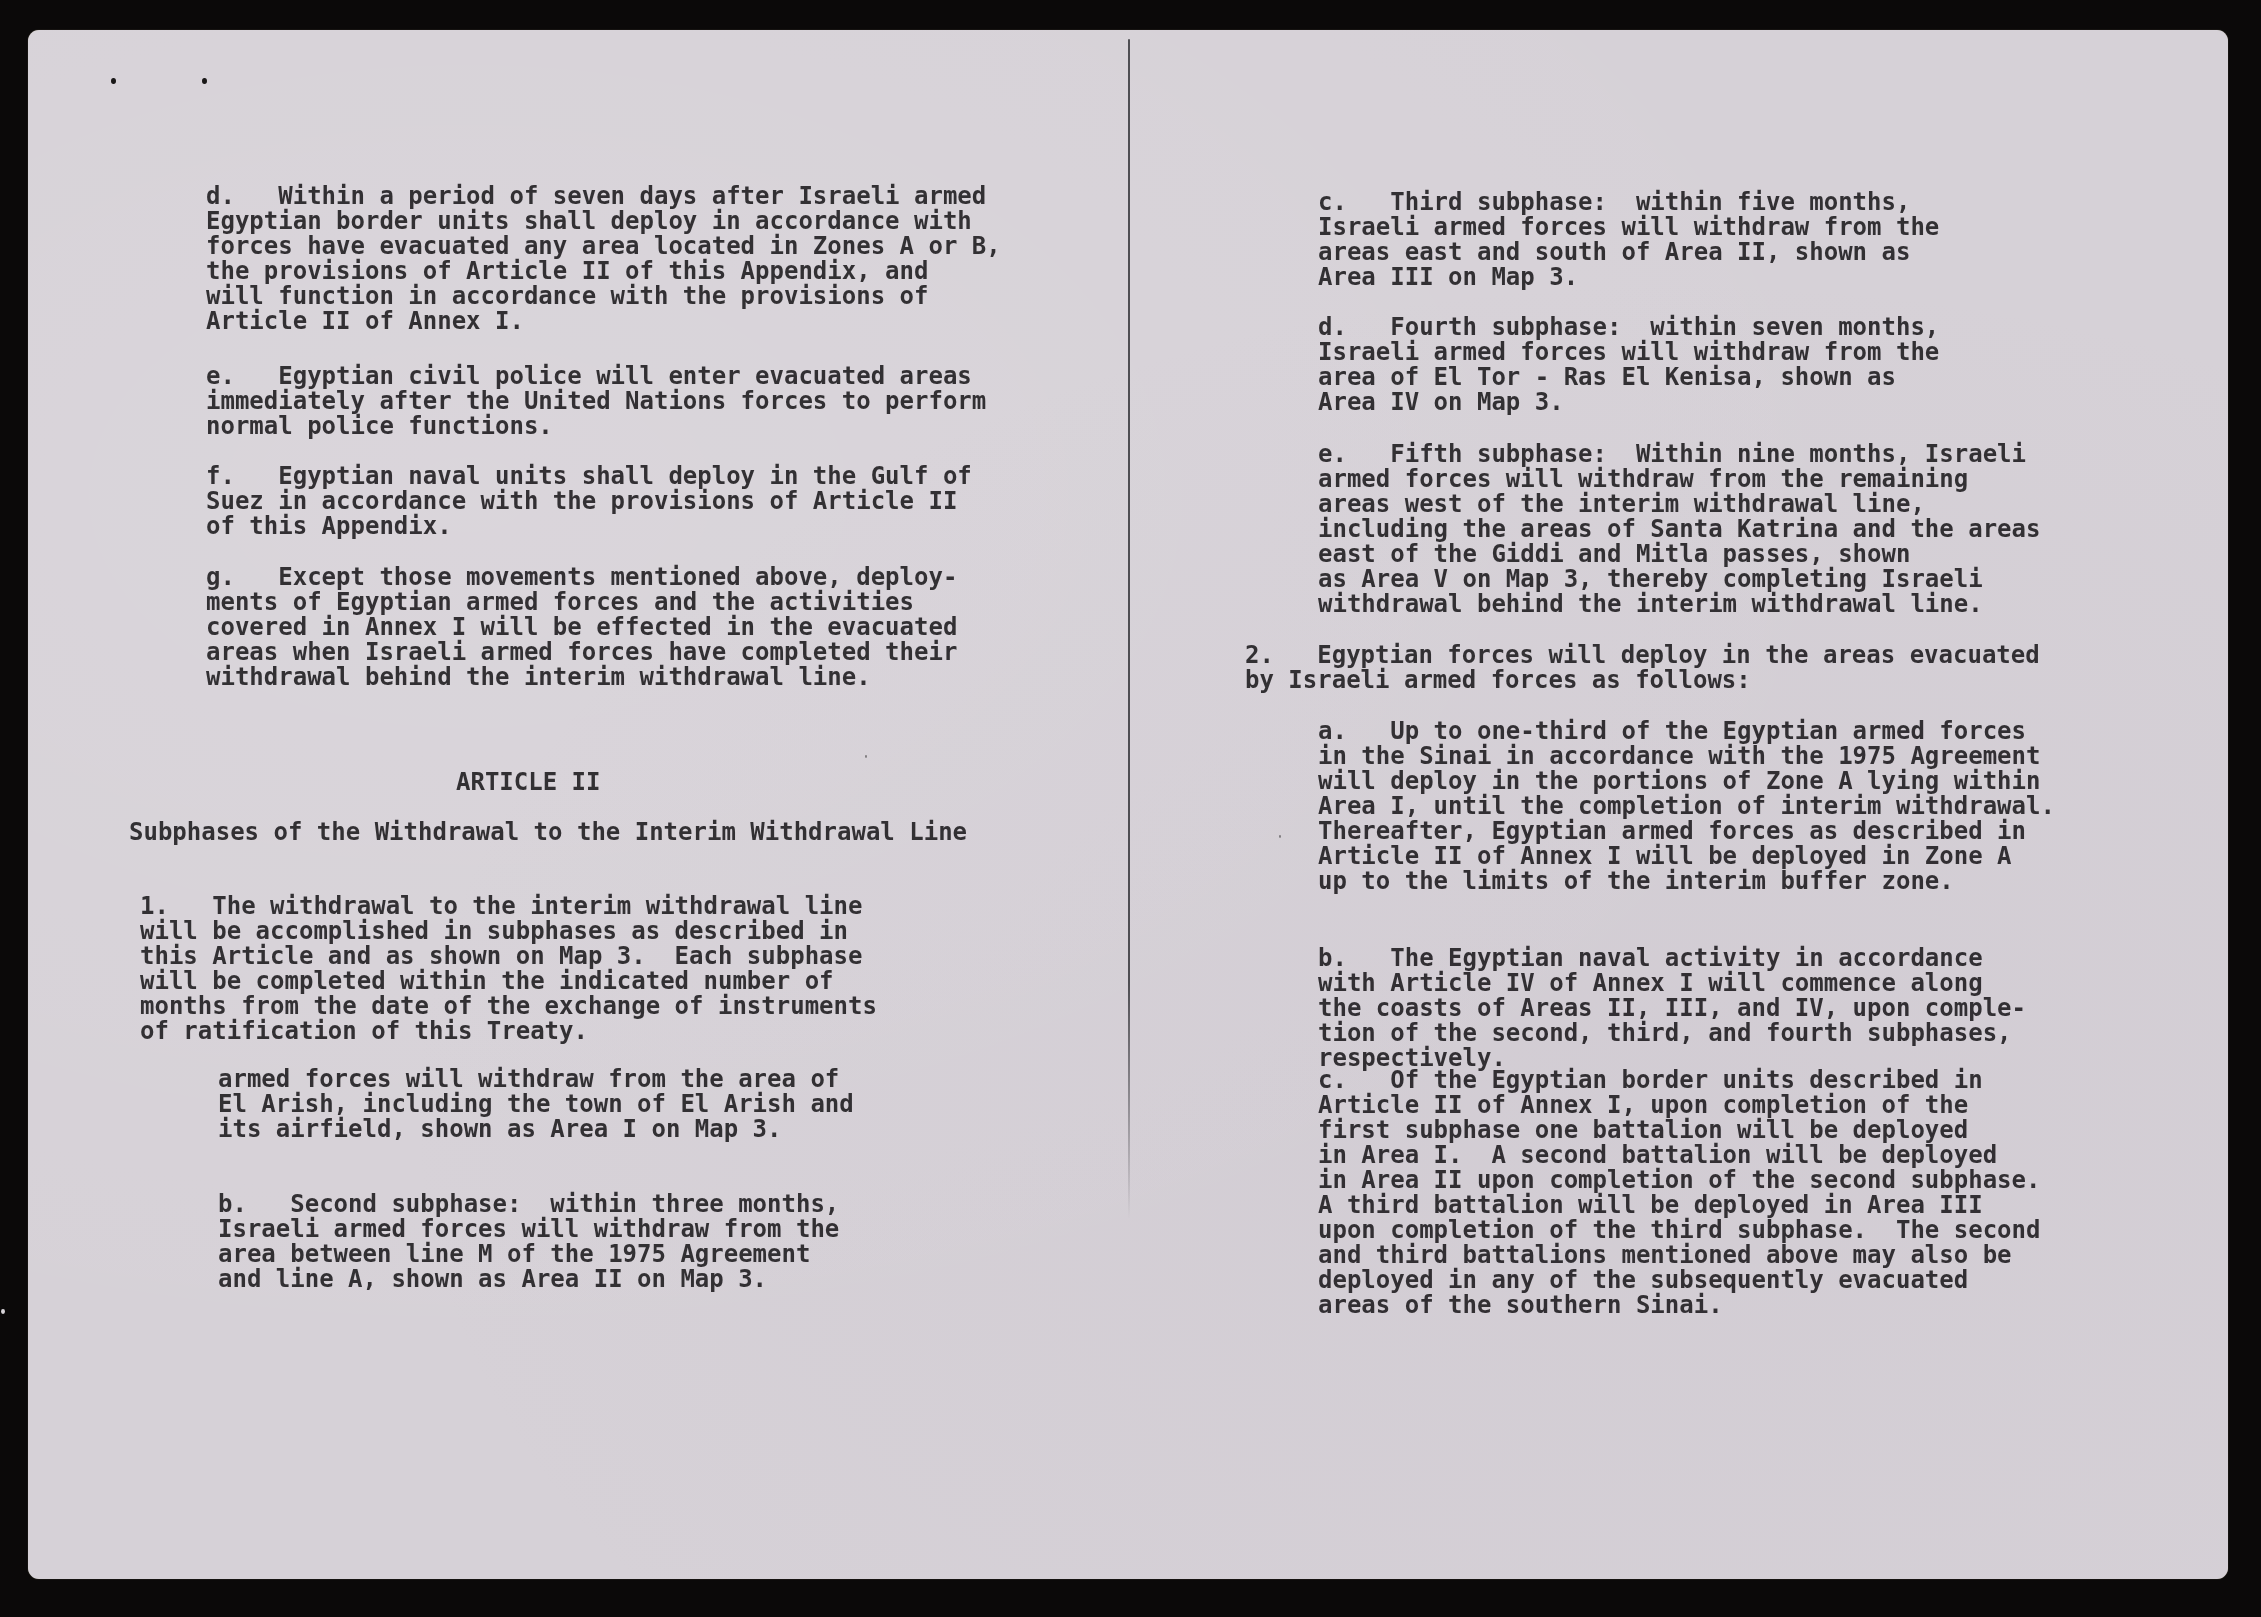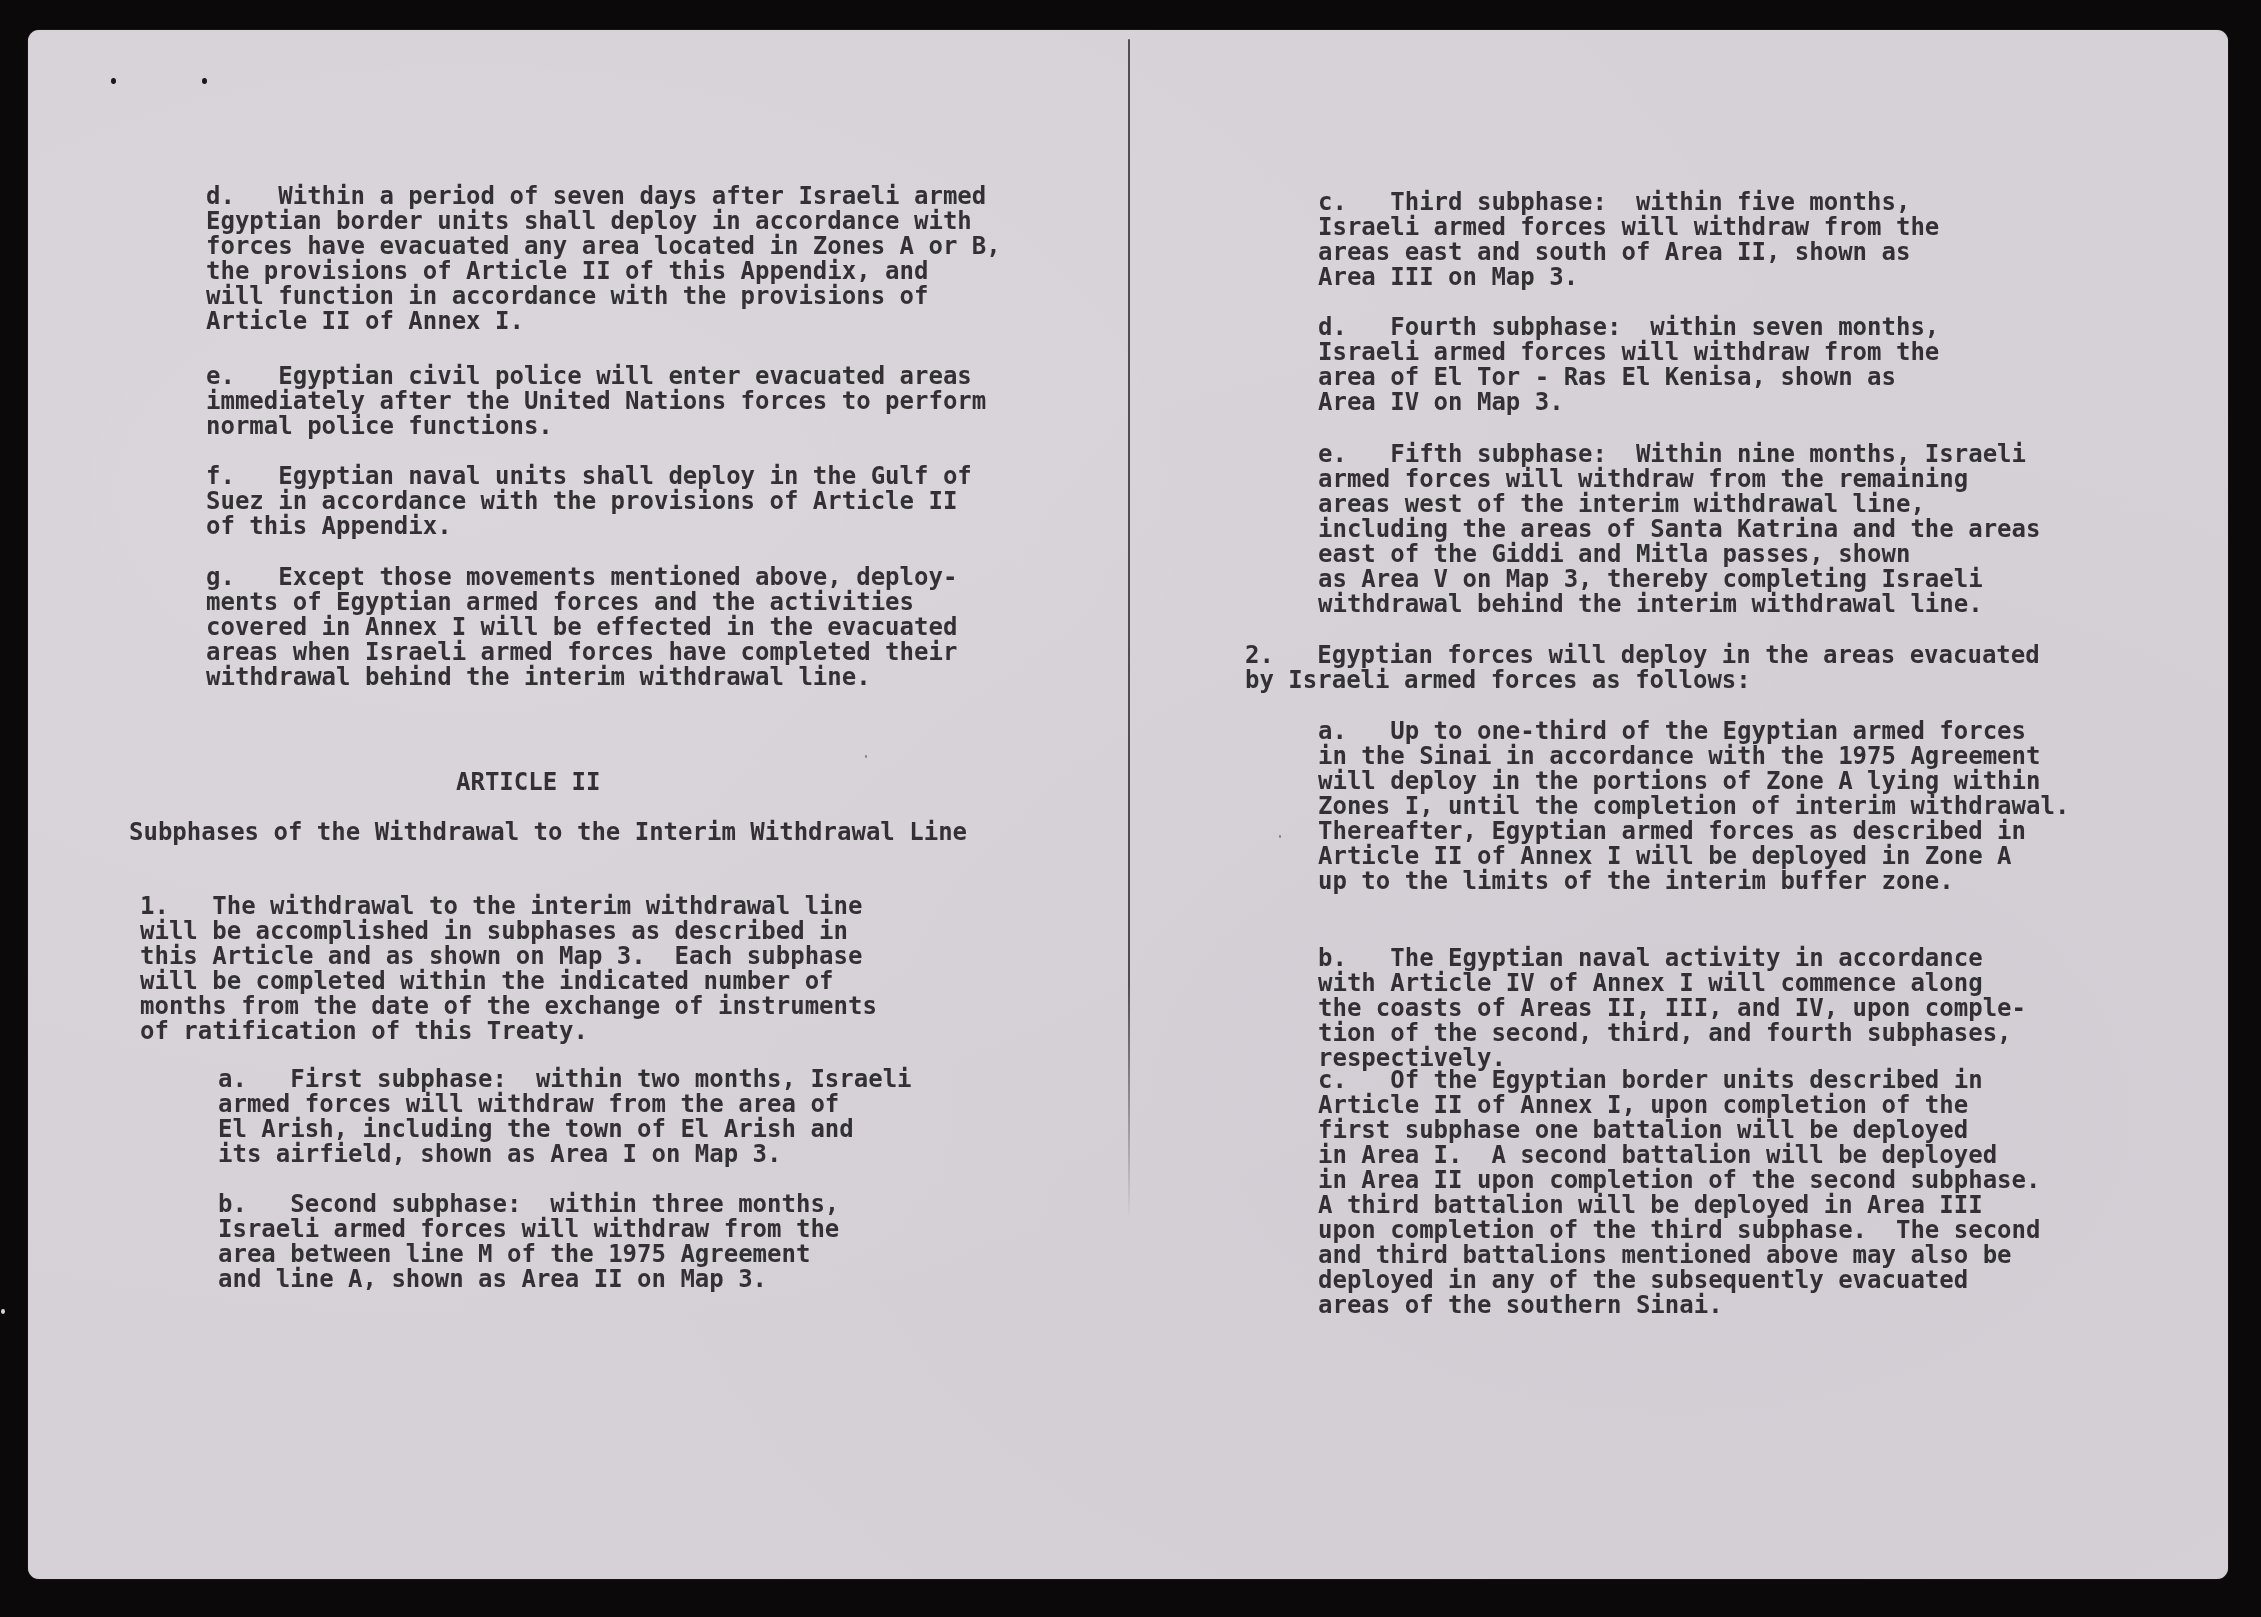--- a/index.html
+++ b/index.html
@@ -122,21 +122,20 @@
   <div class="para" style="left:112px; top:864px;">
     <span class="line">1.   The withdrawal to the interim withdrawal line</span>
     <span class="line">will be accomplished in subphases as described in</span>
     <span class="line">this Article and as shown on Map 3.  Each subphase</span>
     <span class="line">will be completed within the indicated number of</span>
     <span class="line">months from the date of the exchange of instruments</span>
     <span class="line">of ratification of this Treaty.</span>
   </div>
 
   <div class="para" style="left:190px; top:1037px;">
-    <span class="line">a.   First subphase:  within two months, Israeli</span>
     <span class="line">armed forces will withdraw from the area of</span>
     <span class="line">El Arish, including the town of El Arish and</span>
     <span class="line">its airfield, shown as Area I on Map 3.</span>
   </div>
 
   <div class="para" style="left:190px; top:1162px;">
     <span class="line">b.   Second subphase:  within three months,</span>
     <span class="line">Israeli armed forces will withdraw from the</span>
     <span class="line">area between line M of the 1975 Agreement</span>
     <span class="line">and line A, shown as Area II on Map 3.</span>
@@ -168,21 +167,21 @@
 
   <div class="para" style="left:1217px; top:613px;">
     <span class="line">2.   Egyptian forces will deploy in the areas evacuated</span>
     <span class="line">by Israeli armed forces as follows:</span>
   </div>
 
   <div class="para" style="left:1290px; top:689px;">
     <span class="line">a.   Up to one-third of the Egyptian armed forces</span>
     <span class="line">in the Sinai in accordance with the 1975 Agreement</span>
     <span class="line">will deploy in the portions of Zone A lying within</span>
-    <span class="line">Zones I, until the completion of interim withdrawal.</span>
+    <span class="line">Area I, until the completion of interim withdrawal.</span>
     <span class="line">Thereafter, Egyptian armed forces as described in</span>
     <span class="line">Article II of Annex I will be deployed in Zone A</span>
     <span class="line">up to the limits of the interim buffer zone.</span>
   </div>
 
   <div class="para" style="left:1290px; top:888px;margin-top:28px;">
     <span class="line">b.   The Egyptian naval activity in accordance</span>
     <span class="line">with Article IV of Annex I will commence along</span>
     <span class="line">the coasts of Areas II, III, and IV, upon comple-</span>
     <span class="line">tion of the second, third, and fourth subphases,</span>

